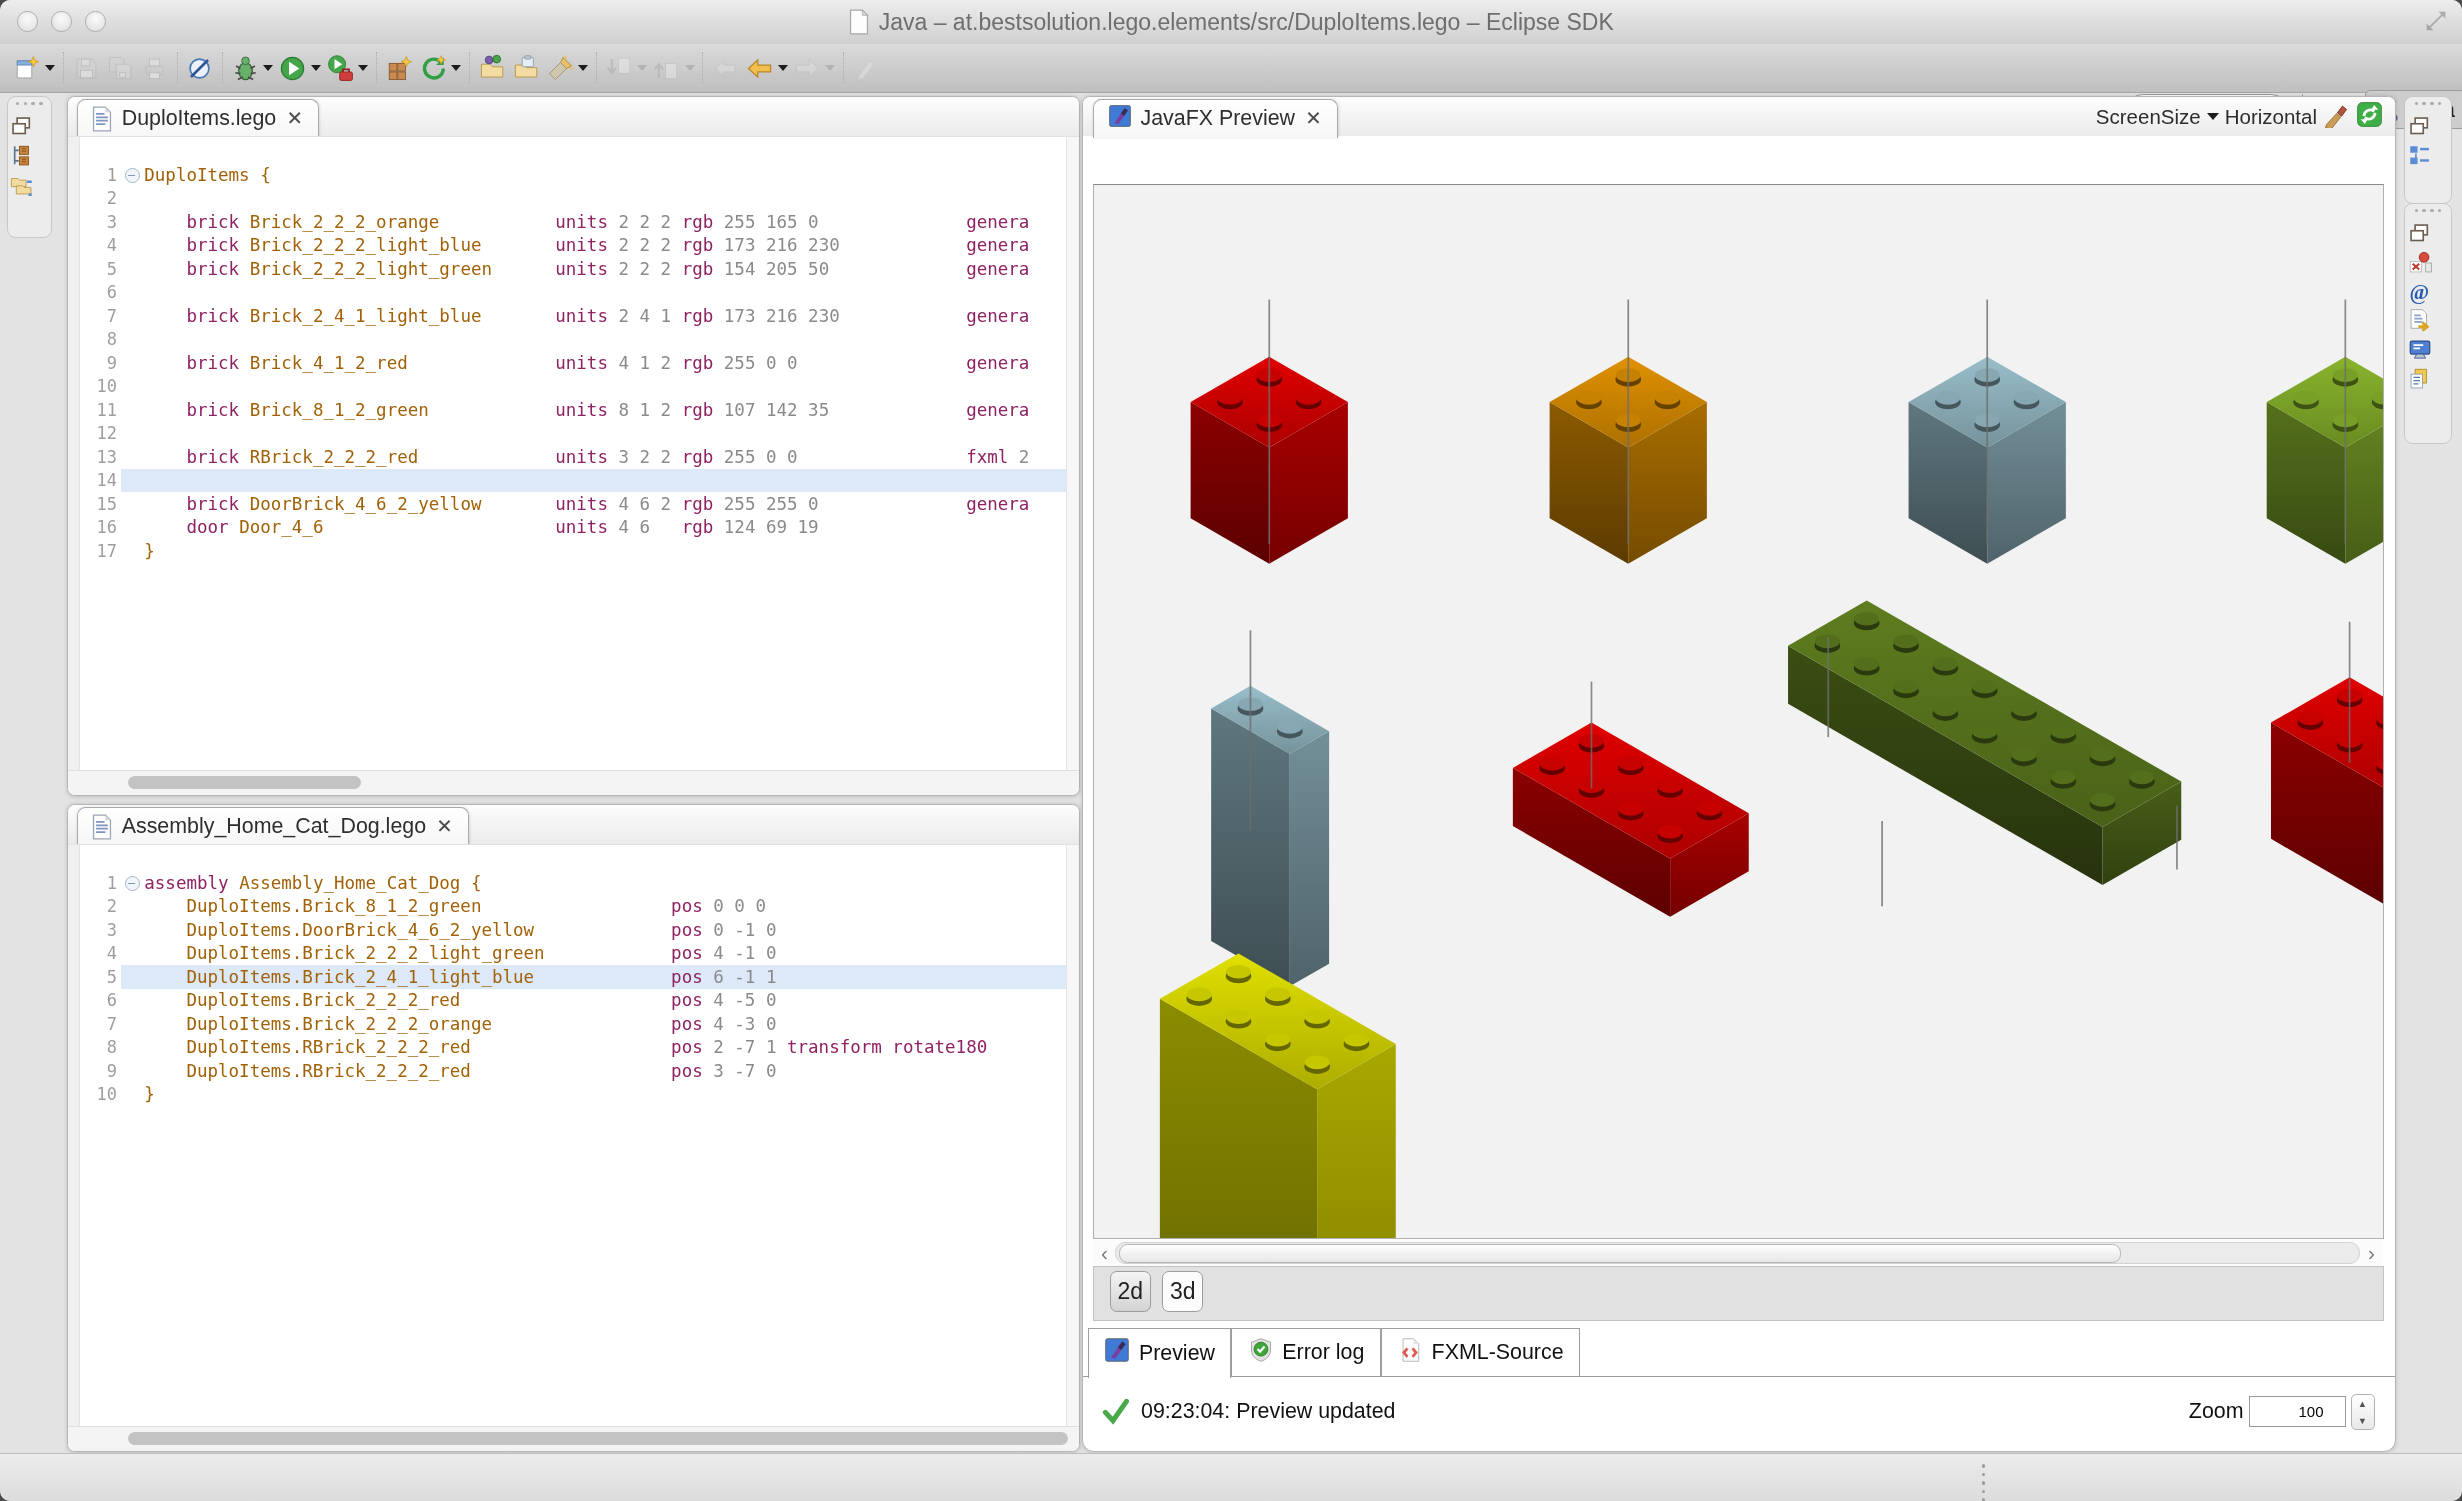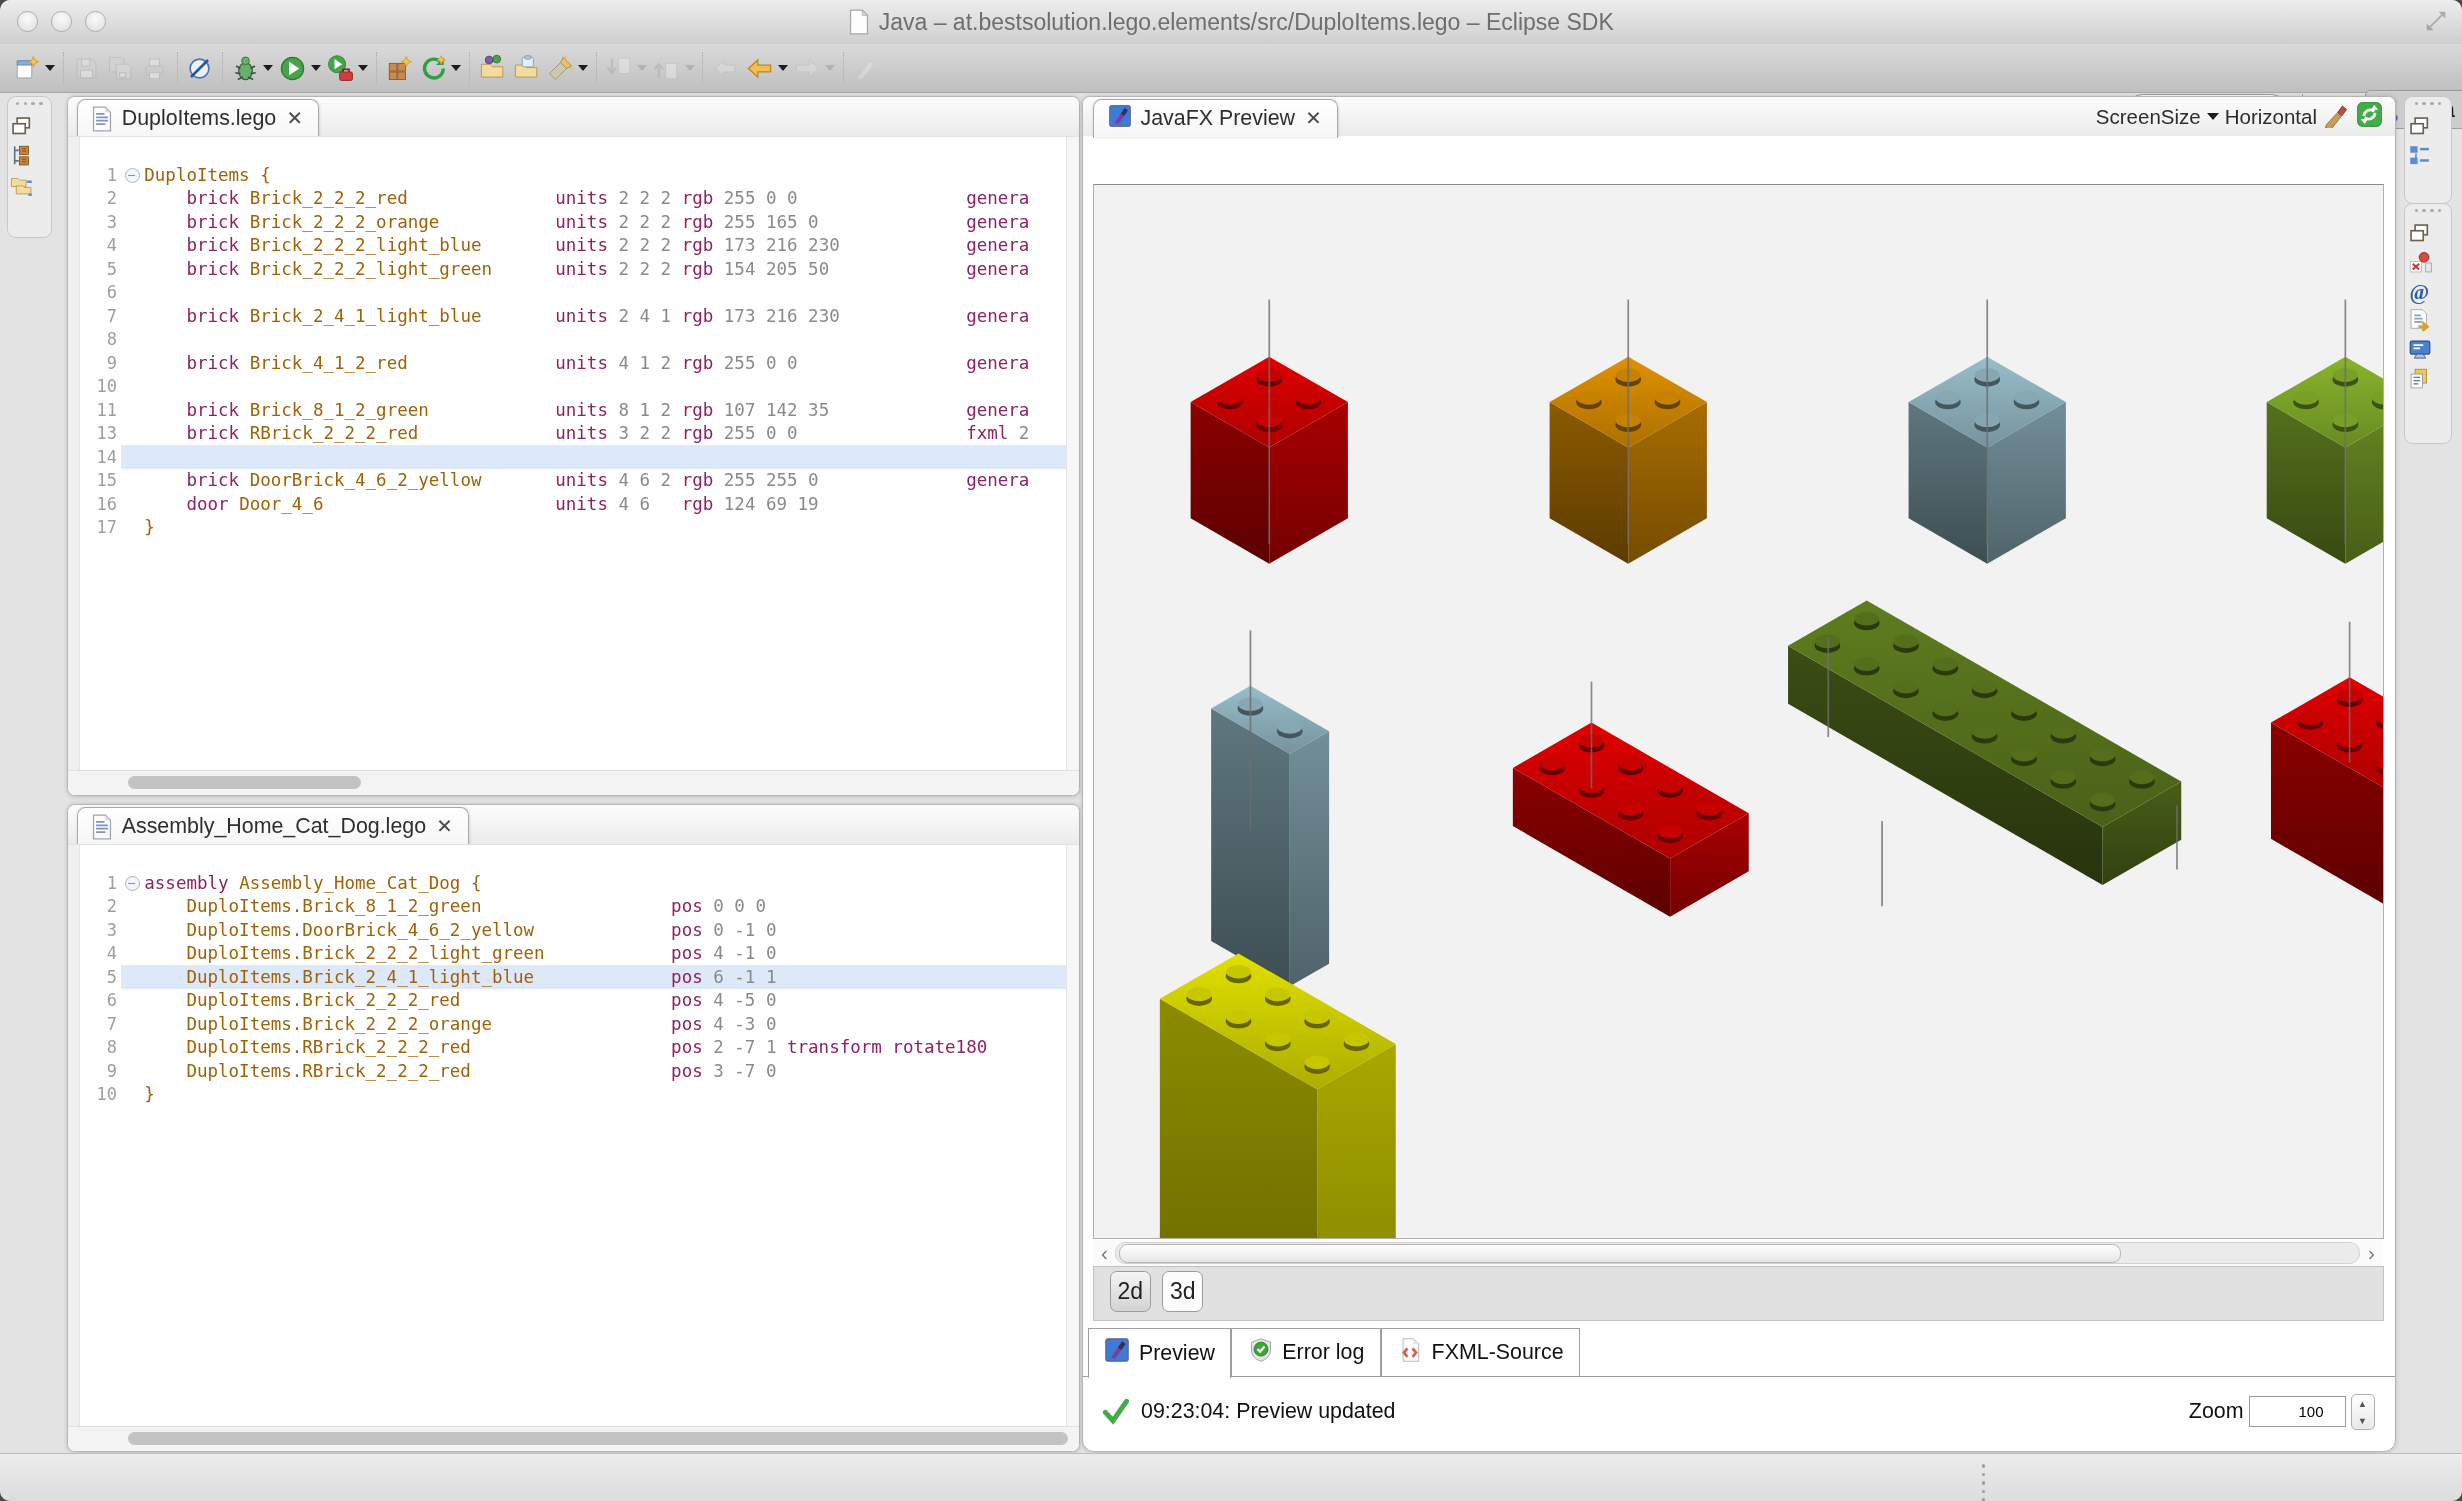--- a/index.html
+++ b/index.html
@@ -363,21 +363,20 @@
             <span class="num">1</span>
             <span class="body">
               <span class="fold has"></span>
               <span class="txt"><span class="s-i">DuploItems {</span></span>
             </span>
           </div>
           <div class="cl">
             <span class="num">2</span>
             <span class="body">
               <span class="fold"></span>
-              <span class="txt"><span class="s-i">    </span><span class="s-k">brick</span><span class="s-i"> Brick_2_2_2_red</span><span class="s-i">              </span><span class="s-k">units</span><span class="s-n"> 2 2 2 </span><span class="s-k">rgb</span><span class="s-n"> 255 0 0</span><span class="s-i">                </span><span class="s-k">genera</span></span>
             </span>
           </div>
           <div class="cl">
             <span class="num">3</span>
             <span class="body">
               <span class="fold"></span>
               <span class="txt"><span class="s-i">    </span><span class="s-k">brick</span><span class="s-i"> Brick_2_2_2_orange</span><span class="s-i">           </span><span class="s-k">units</span><span class="s-n"> 2 2 2 </span><span class="s-k">rgb</span><span class="s-n"> 255 165 0</span><span class="s-i">              </span><span class="s-k">genera</span></span>
             </span>
           </div>
           <div class="cl">
@@ -427,20 +426,27 @@
             <span class="body">
               <span class="fold"></span>
               <span class="txt"></span>
             </span>
           </div>
           <div class="cl">
             <span class="num">11</span>
             <span class="body">
               <span class="fold"></span>
               <span class="txt"><span class="s-i">    </span><span class="s-k">brick</span><span class="s-i"> Brick_8_1_2_green</span><span class="s-i">            </span><span class="s-k">units</span><span class="s-n"> 8 1 2 </span><span class="s-k">rgb</span><span class="s-n"> 107 142 35</span><span class="s-i">             </span><span class="s-k">genera</span></span>
+            </span>
+          </div>
+          <div class="cl">
+            <span class="num">12</span>
+            <span class="body">
+              <span class="fold"></span>
+              <span class="txt"></span>
             </span>
           </div>
           <div class="cl">
             <span class="num">13</span>
             <span class="body">
               <span class="fold"></span>
               <span class="txt"><span class="s-i">    </span><span class="s-k">brick</span><span class="s-i"> RBrick_2_2_2_red</span><span class="s-i">             </span><span class="s-k">units</span><span class="s-n"> 3 2 2 </span><span class="s-k">rgb</span><span class="s-n"> 255 0 0</span><span class="s-i">                </span><span class="s-k">fxml</span><span class="s-n"> 2</span></span>
             </span>
           </div>
           <div class="cl hl">

